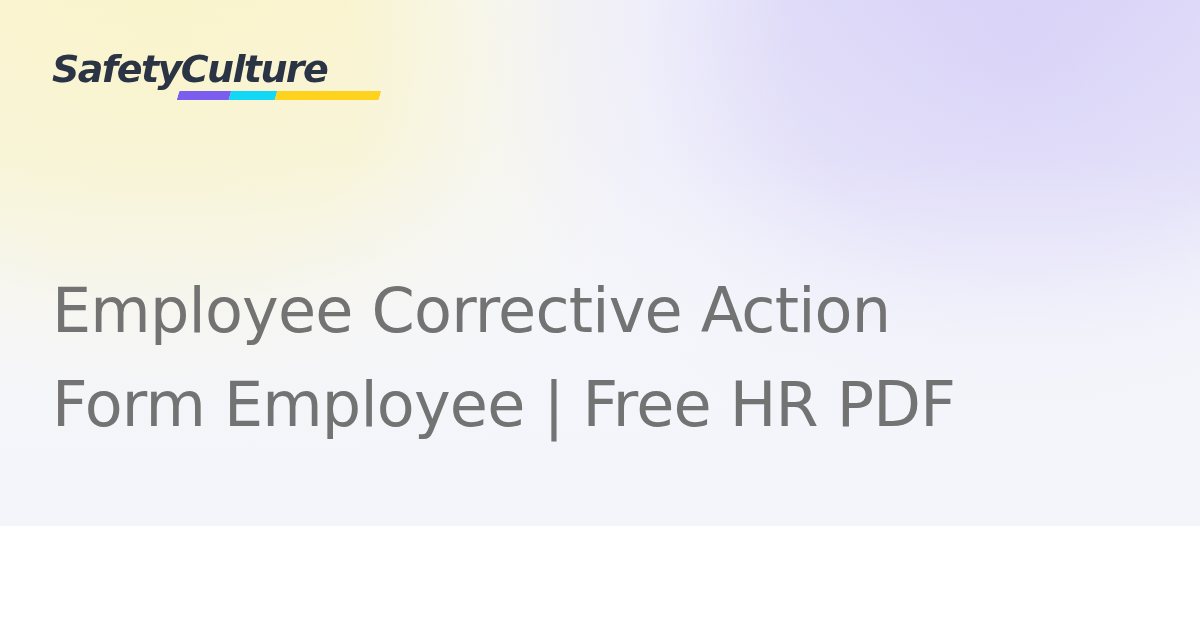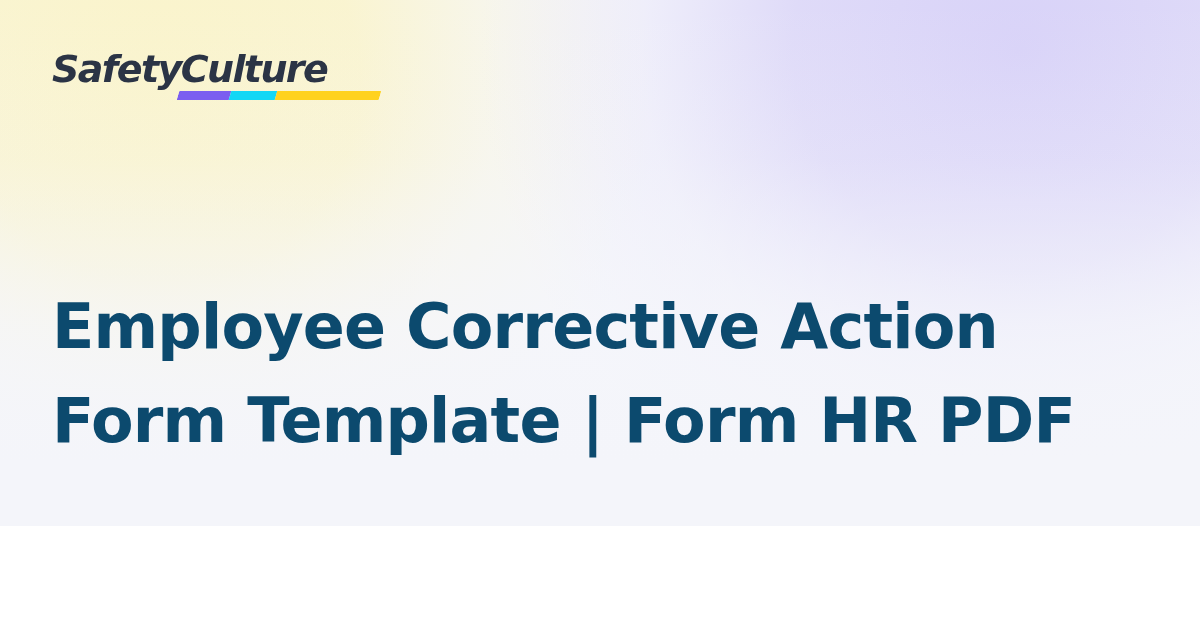--- a/index.html
+++ b/index.html
@@ -100,26 +100,26 @@
   }
 
   .logo-underline .seg-purple { flex: 0 0 52px; background: #7b5ef0; }
   .logo-underline .seg-cyan   { flex: 0 0 46px; background: #12d7f5; }
   .logo-underline .seg-yellow { flex: 1 1 auto; background: #ffd21e; }
 
   
   .headline {
     position: absolute;
     left: 52px;
-    top: 238px;
+    top: 222px;
     width: 1100px;
-    color: #0c4a6e;
+    color: #737373;
     font-family: "DejaVu Sans", sans-serif;
     font-size: 62px;
-    font-weight: 700;
+    font-weight: 400;
     line-height: 1.52;
     letter-spacing: -0.8px;
   }
 
   .headline-line {
     display: block;
     white-space: nowrap;
   }
 </style>
 </head>
@@ -136,16 +136,16 @@
     <div class="logo-wordmark">SafetyCulture</div>
     <div class="logo-underline">
       <span class="seg-purple"></span>
       <span class="seg-cyan"></span>
       <span class="seg-yellow"></span>
     </div>
   </div>
 
   <h1 class="headline">
     <span class="headline-line">Employee Corrective Action</span>
-    <span class="headline-line">Form Template | Form HR PDF</span>
+    <span class="headline-line">Form Employee | Free HR PDF</span>
   </h1>
 
 </div>
 
 </body></html>

